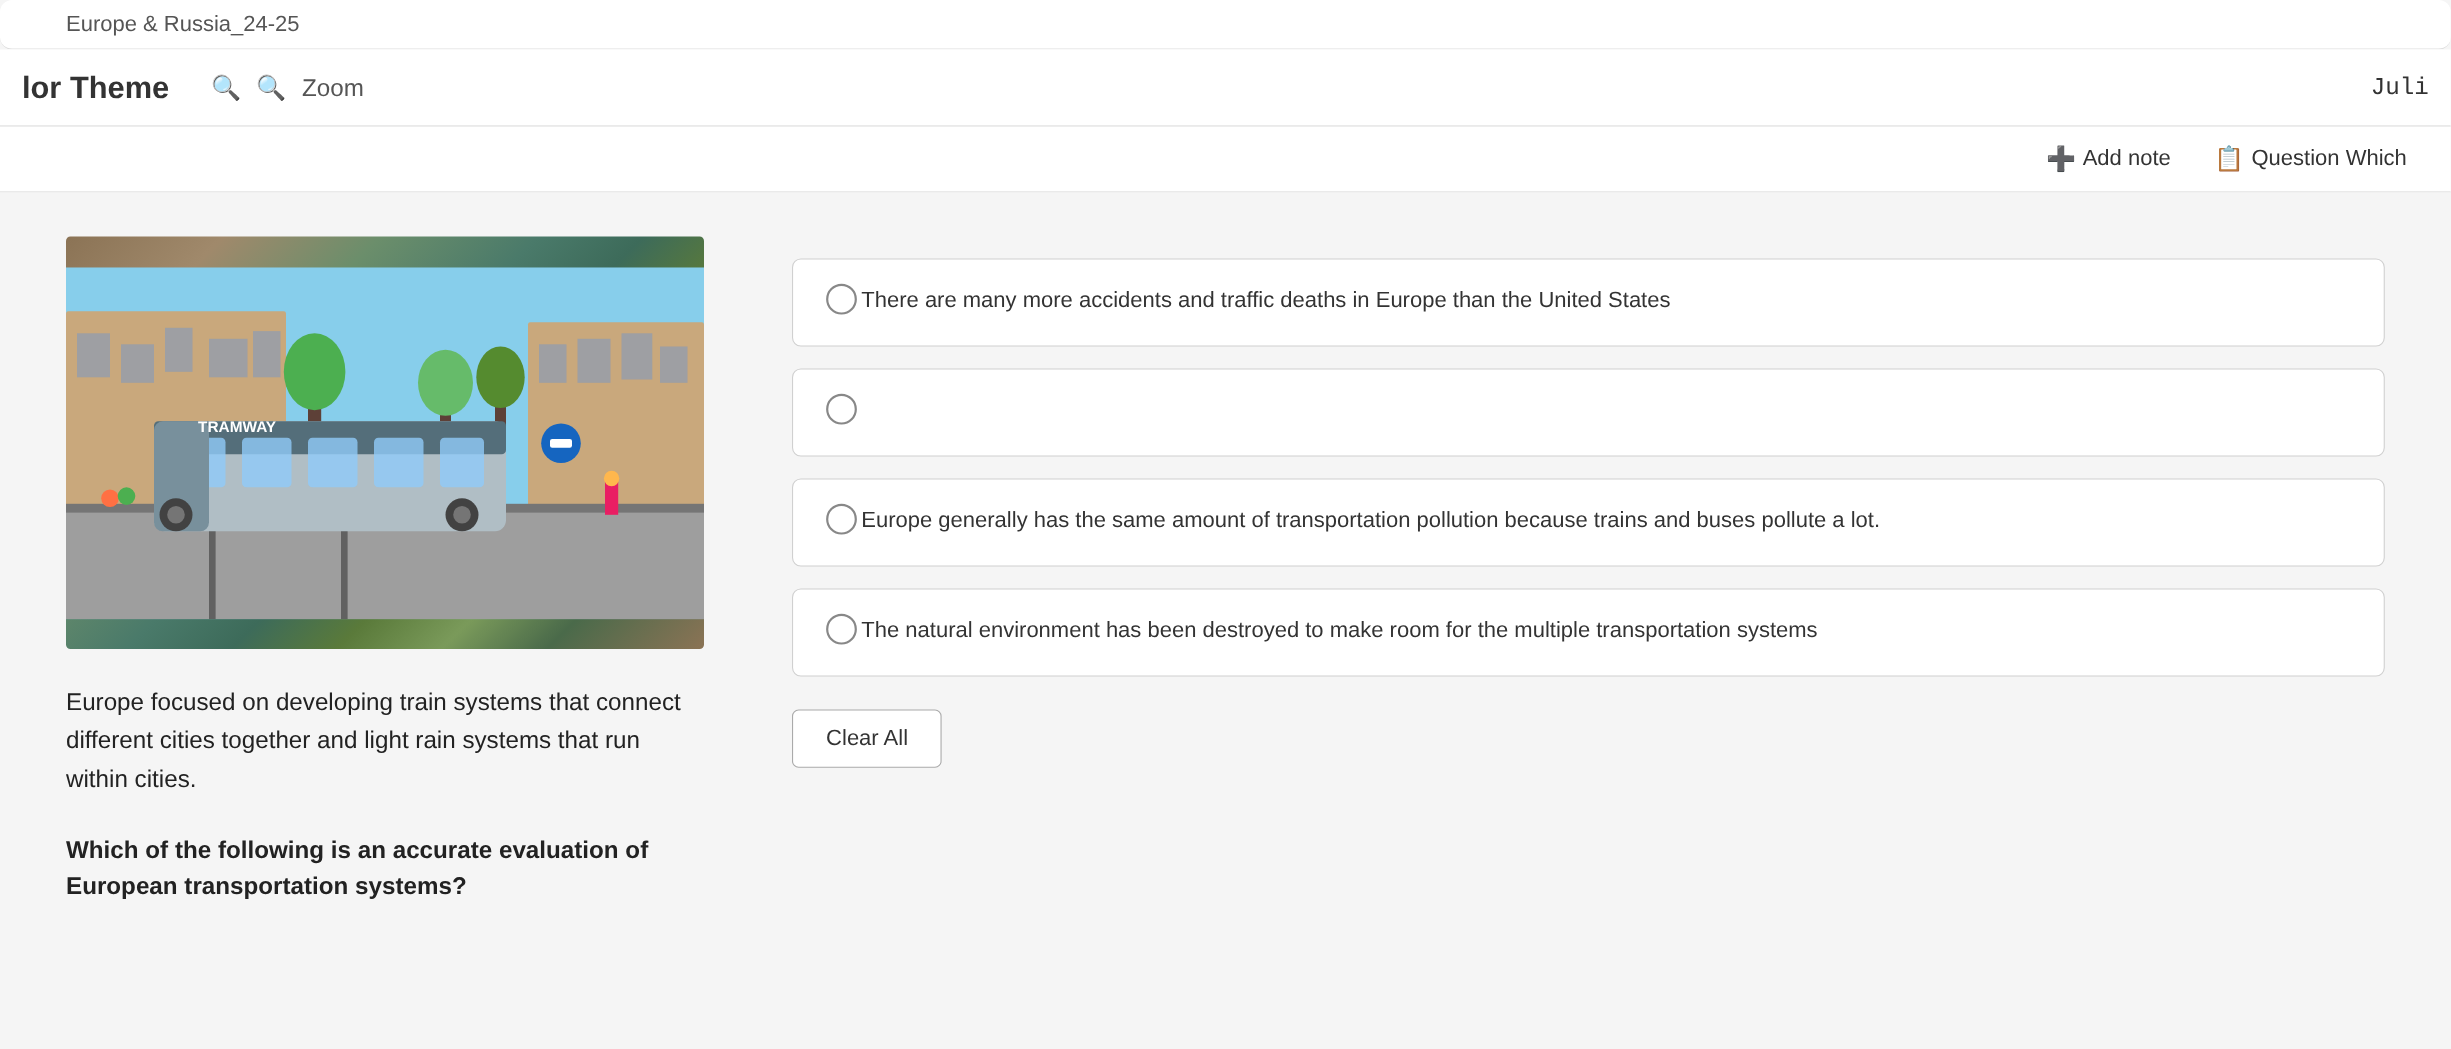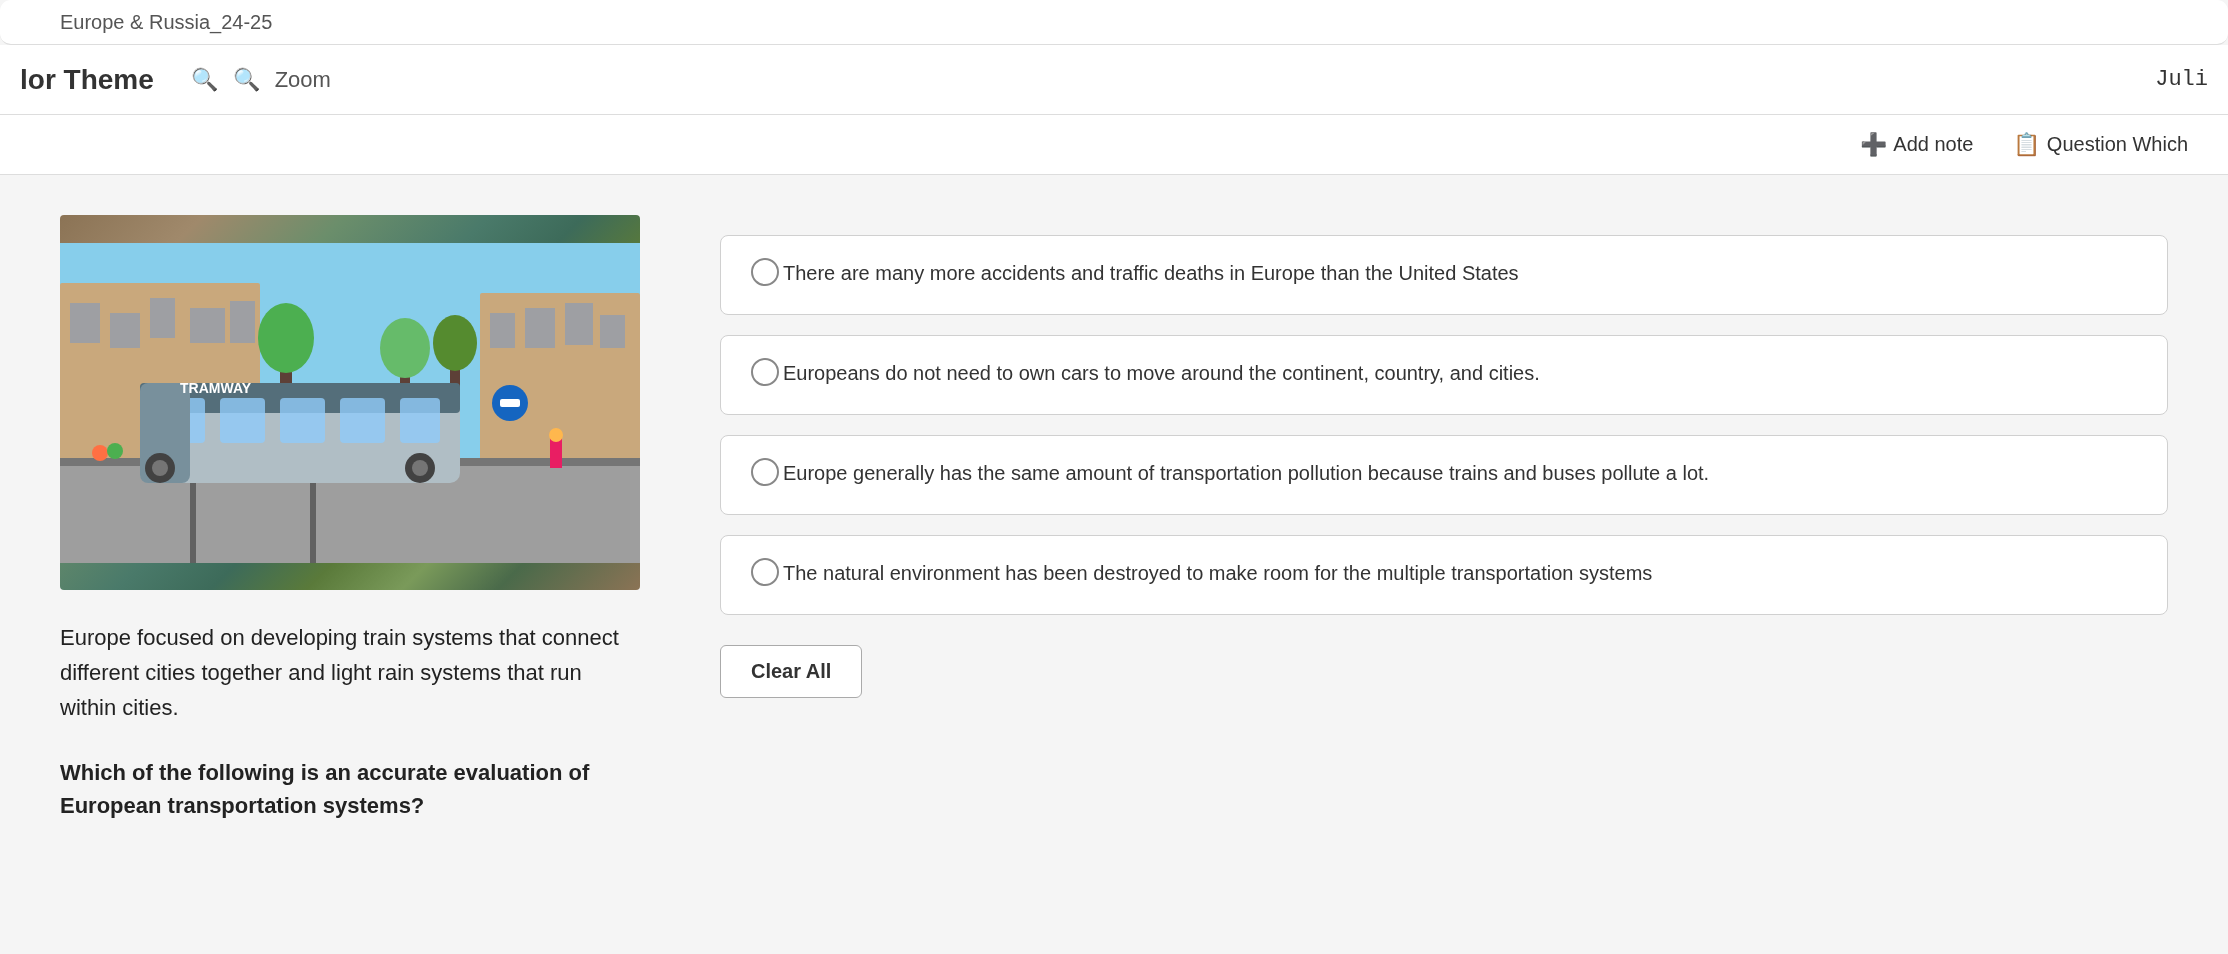--- a/index.html
+++ b/index.html
@@ -189,21 +189,21 @@
     .clear-all-btn {
       background: #fff;
       border: 1.5px solid #aaa;
       border-radius: 6px;
       padding: 14px 30px;
       font-size: 20px;
       color: #333;
       cursor: pointer;
       width: fit-content;
       margin-top: 10px;
-      font-weight: 700;
+      font-weight: 400;
     }
 
     
     .page-title-bar {
       background: #fff;
       border-bottom: 1px solid #ddd;
       padding: 8px 60px;
       font-size: 20px;
       color: #555;
       height: 45px;
@@ -316,21 +316,20 @@
 
   <div class="right-column">
 
     <div class="answer-option">
       <div class="radio-circle"></div>
       <span class="option-text">There are many more accidents and traffic deaths in Europe than the United States</span>
     </div>
 
     <div class="answer-option">
       <div class="radio-circle"></div>
-      <span class="option-text">Europeans do not need to own cars to move around the continent, country, and cities.</span>
     </div>
 
     <div class="answer-option">
       <div class="radio-circle"></div>
       <span class="option-text">Europe generally has the same amount of transportation pollution because trains and buses pollute a lot.</span>
     </div>
 
     <div class="answer-option">
       <div class="radio-circle"></div>
       <span class="option-text">The natural environment has been destroyed to make room for the multiple transportation systems</span>

